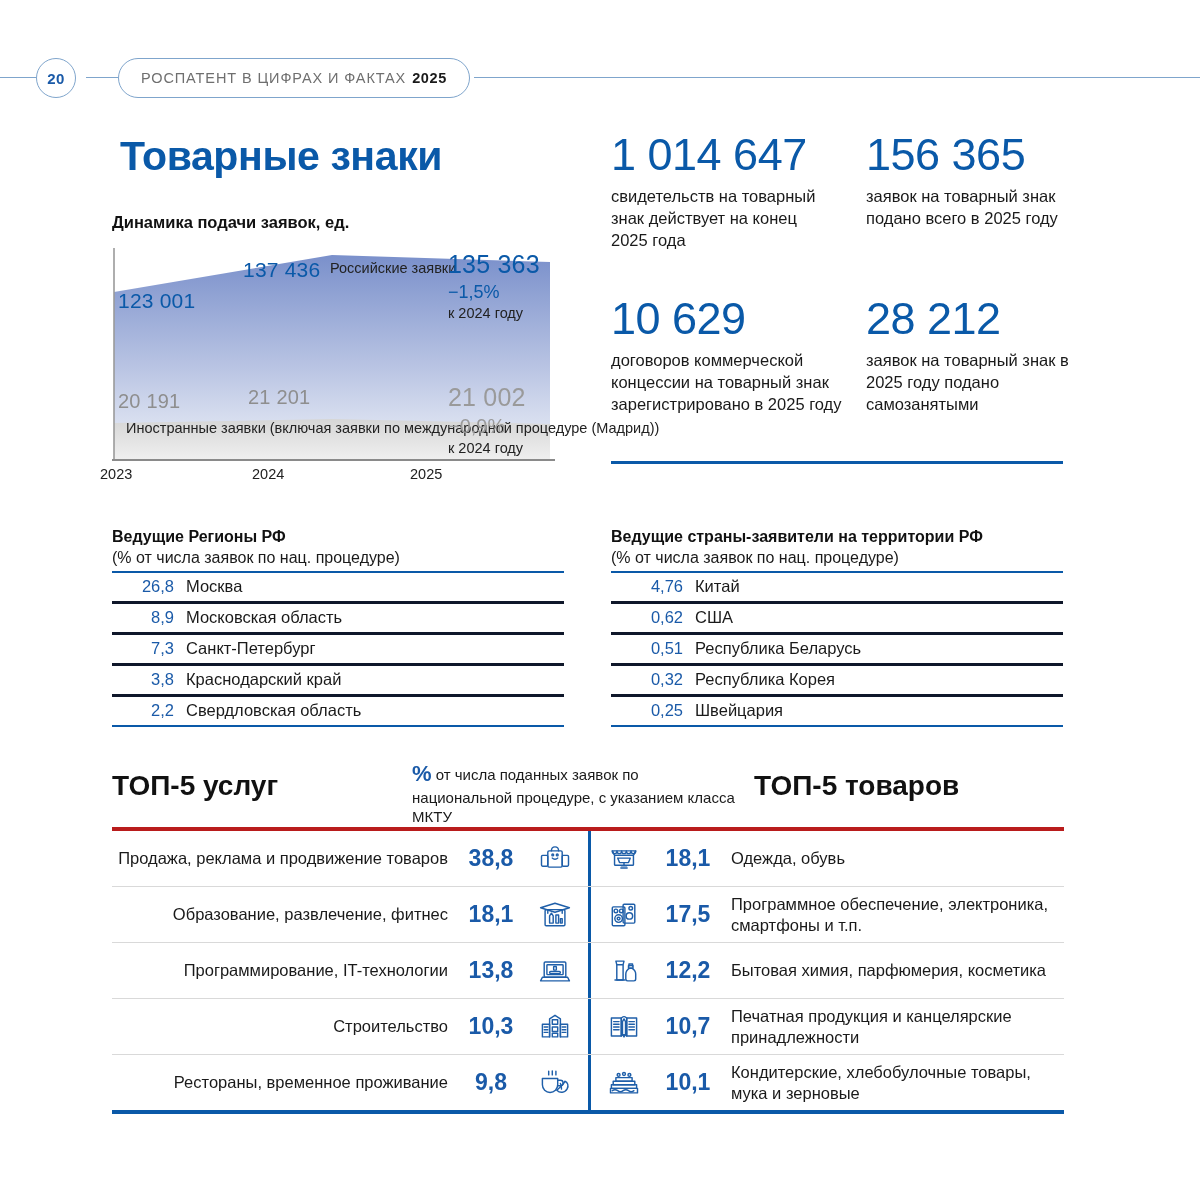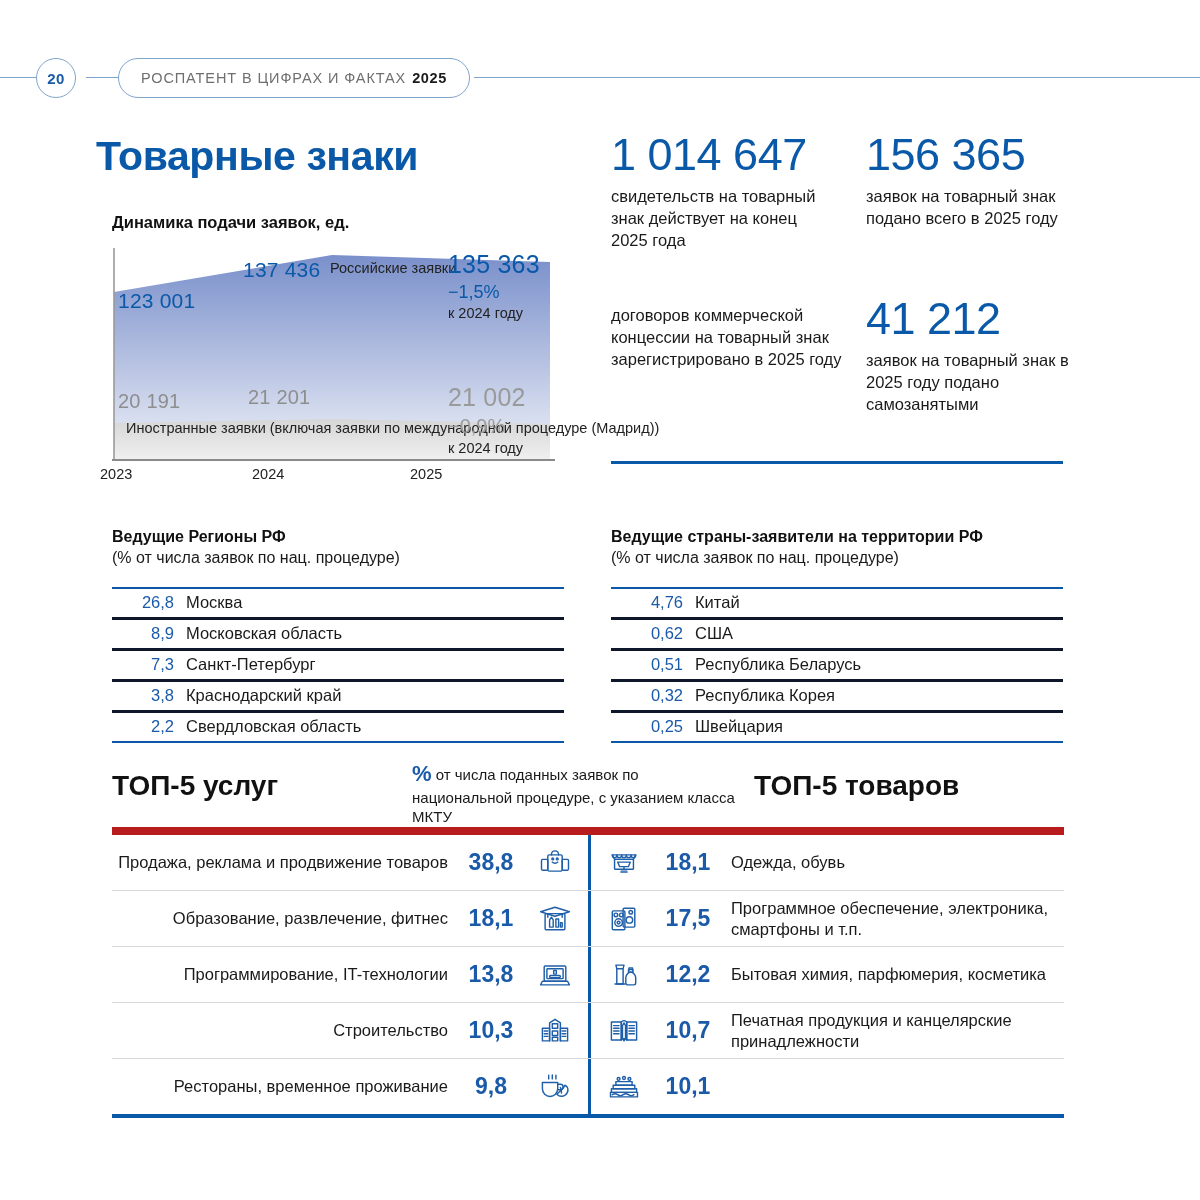--- a/index.html
+++ b/index.html
@@ -25,21 +25,21 @@
   .runtitle{
     position:absolute;left:118px;top:0;height:40px;padding:0 22px;
     border:1px solid #7fa5cc;border-radius:20px;box-sizing:border-box;
     display:flex;align-items:center;justify-content:center;
     font-size:14.5px;letter-spacing:.9px;color:#6f6f6f;white-space:nowrap;
   }
   .runtitle b{color:#1a1a1a;font-weight:700;margin-left:6px;letter-spacing:.6px;}
 
   
   .h1{
-    position:absolute;left:96px;top:133px;
+    position:absolute;left:120px;top:133px;
     font-size:41px;font-weight:700;color:#0a59a8;letter-spacing:-0.4px;
   }
   .chart-title{
     position:absolute;left:112px;top:213px;
     font-size:16.5px;font-weight:700;color:#111;
   }
 
   
   .chart{position:absolute;left:112px;top:248px;width:440px;height:215px;}
   .chart svg{display:block;}
@@ -75,36 +75,36 @@
   #kf2{left:866px;top:132px;width:215px;}
   #kf3{left:611px;top:296px;width:232px;}
   #kf4{left:866px;top:296px;width:215px;}
   .kf-rule{position:absolute;left:611px;top:461px;width:452px;height:3px;background:#0a59a8;}
 
   
   .rank{position:absolute;width:452px;}
   #rank-left{left:112px;top:528px;}
   #rank-right{left:611px;top:528px;}
   .rank h3{margin:0;font-size:16px;font-weight:700;color:#111;}
-  .rank .sub{font-size:16px;color:#1a1a1a;margin-top:3px;margin-bottom:20px;}
+  .rank .sub{font-size:16px;color:#1a1a1a;margin-top:3px;margin-bottom:4px;}
   .rank table{border-collapse:collapse;width:100%;border-top:2.5px solid #0a59a8;border-bottom:2.5px solid #0a59a8;}
   .rank td{padding:4px 0 5px;font-size:16.5px;color:#1a1a1a;border-bottom:3px solid #0f172a;}
   .rank tr:last-child td{border-bottom:none;}
   .rank td.v{width:62px;text-align:right;color:#1a5aa8;padding-right:12px;}
   #rank-right td.v{width:72px;}
 
   
   .top-head{position:absolute;left:112px;top:760px;width:952px;height:62px;}
   .top-head .t-left{position:absolute;left:0;top:10px;font-size:28px;font-weight:700;color:#111;}
   .top-head .t-right{position:absolute;left:642px;top:10px;font-size:28px;font-weight:700;color:#111;}
   .top-head .t-mid{position:absolute;left:300px;top:0;width:330px;font-size:15px;color:#1a1a1a;line-height:1.28;}
   .top-head .t-mid .pc{font-size:22px;font-weight:700;color:#1a5aa8;vertical-align:-1px;}
 
   .top-table{position:absolute;left:112px;top:827px;width:952px;
-    border-top:8px solid #b91c1c;border-bottom:4px solid #0a59a8;box-sizing:border-box;}
+    border-top:4px solid #b91c1c;border-bottom:4px solid #0a59a8;box-sizing:border-box;}
   .trow{display:flex;border-bottom:1px solid #d9d9d9;min-height:55px;}
   .top-table .trow:last-child{border-bottom:none;}
   .c-text{flex:0 0 348px;display:flex;align-items:center;justify-content:flex-end;
     font-size:16.5px;color:#1a1a1a;line-height:1.24;text-align:right;padding-right:12px;box-sizing:border-box;}
   .c-val{flex:0 0 62px;display:flex;align-items:center;justify-content:center;
     font-size:23px;font-weight:700;color:#1a5aa8;}
   .c-ico{flex:0 0 66px;display:flex;align-items:center;justify-content:center;}
   .c-div{flex:0 0 0px;width:0;border-left:3px solid #0a59a8;}
   .c-ico-r{flex:0 0 66px;display:flex;align-items:center;justify-content:center;}
   .c-val-r{flex:0 0 62px;display:flex;align-items:center;justify-content:center;
@@ -181,24 +181,25 @@
 
   <div class="kf" id="kf1">
     <div class="num">1 014 647</div>
     <div class="cap">свидетельств на товарный знак действует на конец 2025 года</div>
   </div>
   <div class="kf" id="kf2">
     <div class="num">156 365</div>
     <div class="cap">заявок на товарный знак подано всего в 2025 году</div>
   </div>
   <div class="kf" id="kf3">
+    <div class="num">10 629</div>
     <div class="cap">договоров коммерче­ской концессии на то­варный знак зареги­стрировано в 2025 году</div>
   </div>
   <div class="kf" id="kf4">
-    <div class="num">41 212</div>
+    <div class="num">28 212</div>
     <div class="cap">заявок на товарный знак в 2025 году по­дано самозанятыми</div>
   </div>
   <div class="kf-rule"></div>
 
   <div class="rank" id="rank-left">
     <h3>Ведущие Регионы РФ</h3>
     <div class="sub">(% от числа заявок по нац. процедуре)</div>
     <table>
       <tbody>
         <tr>
@@ -397,16 +398,17 @@
             <circle cx="20" cy="10" r="1.6"></circle>
             <circle cx="26" cy="11" r="1.6"></circle>
             <path d="M11 14h18v4H11z"></path>
             <path d="M8 18h24v4H8z"></path>
             <path d="M6 22h28v4H6z"></path>
             <path d="M5 26h30v5H5z"></path>
             <path d="M7 28.5c2-1.5 4-1.5 6 0s4 1.5 6 0 4-1.5 6 0 4 1.5 6 0"></path>
           </svg>
       </div>
       <div class="c-val-r">10,1</div>
+      <div class="c-text-r">Кондитерские, хлебобулочные товары, мука и зерновые</div>
     </div>
 
   </div>
 </div>
 
 </body></html>

